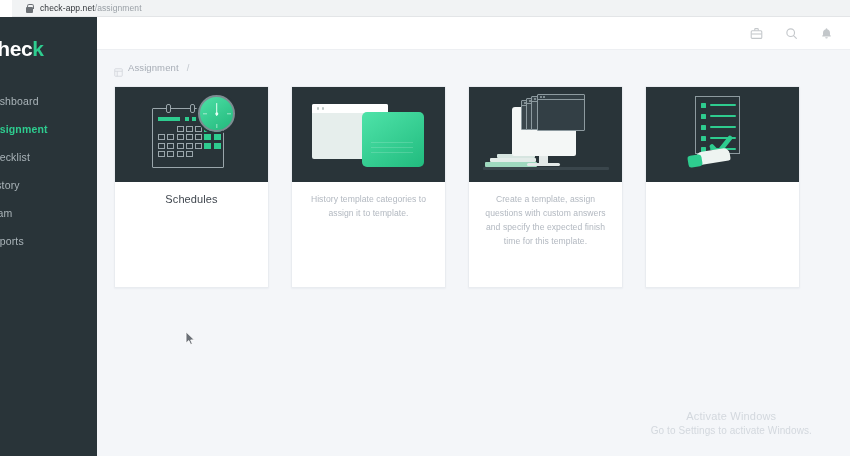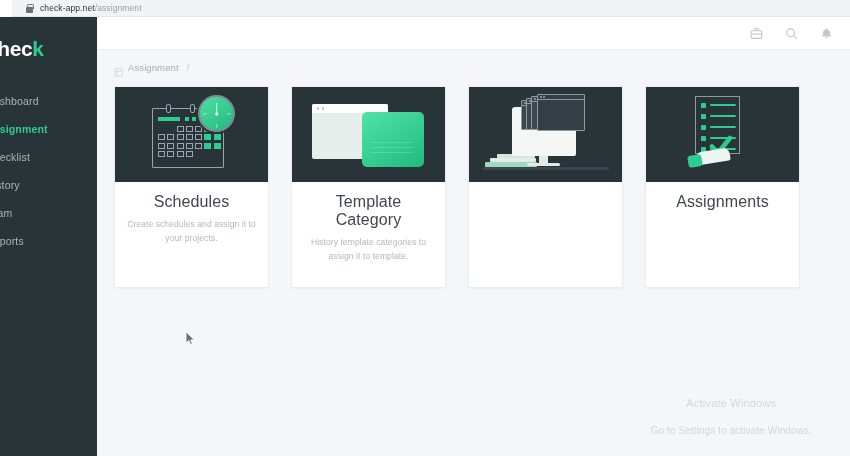--- a/index.html
+++ b/index.html
@@ -174,21 +174,21 @@
     height: 95px;
     background: #293439;
     position: relative;
     overflow: hidden;
   }
   .card-body {
     padding: 11px 10px 0 10px;
     text-align: center;
   }
   .card-title {
-    font-size: 16px;
+    font-size: 11px;
     color: #40474f;
     letter-spacing: 0.1px;
     margin-bottom: 7px;
   }
   .card-desc {
     font-size: 8.6px;
     line-height: 1.62;
     color: #b2b8c0;
     letter-spacing: 0.05px;
   }
@@ -411,21 +411,21 @@
 
   
   .watermark {
     position: absolute;
     right: 38px;
     bottom: 20px;
     text-align: center;
     color: #d3d8de;
     user-select: none;
   }
-  .wm-title { font-size: 11px; letter-spacing: 0.2px; margin-bottom: 16px; }
+  .wm-title { font-size: 11px; letter-spacing: 0.2px; margin-bottom: 3px; }
   .wm-sub { font-size: 10px; letter-spacing: 0.1px; }
 </style>
 </head>
 <body>
 
 <div class="browser-bar">
   <span class="lock-icon"></span>
   <span class="url-text"><span>check-app.net</span><span class="url-path">/assignment</span></span>
 </div>
 
@@ -535,40 +535,38 @@
             </div>
           </div>
           <div class="clock">
             <span class="clock-tick t-l"></span>
             <span class="clock-tick t-r"></span>
             <span class="clock-tick t-b"></span>
           </div>
         </div>
         <div class="card-body">
           <div class="card-title">Schedules</div>
-          <div class="card-desc">Create schedules and assign it to your projects.</div>
         </div>
       </div>
 
       <div class="card">
         <div class="card-art">
           <div class="win">
             <div class="win-bar">
               <span class="win-dot"></span>
                 <span class="win-dot"></span>
             </div>
           </div>
           <div class="green-card">
             <span class="gc-line" style="top:30px"></span>
             <span class="gc-line" style="top:35px"></span>
             <span class="gc-line" style="top:40px"></span>
           </div>
         </div>
         <div class="card-body">
-          <div class="card-title">Template Category</div>
           <div class="card-desc">History template categories to assign it to template.</div>
         </div>
       </div>
 
       <div class="card">
         <div class="card-art">
           <span class="mon-shelf"></span>
           <span class="mon-book b1"></span>
           <span class="mon-book b2"></span>
           <span class="mon-book b3"></span>
@@ -594,20 +592,21 @@
               </div>
           </div>
           <div class="mon-win w4">
             <div class="mon-win-bar">
                 <span class="mon-win-dot"></span>
                 <span class="mon-win-dot"></span>
               </div>
           </div>
         </div>
         <div class="card-body">
+          <div class="card-desc">Create a template, assign questions with custom answers and specify the expected finish time for this template.</div>
         </div>
       </div>
 
       <div class="card">
         <div class="card-art">
           <div class="clist">
             <span class="clist-row" style="top:6px">
                 <span class="clist-box"></span>
                 <span class="clist-line"></span>
               </span>
@@ -632,21 +631,20 @@
             <svg width="24" height="24" viewBox="0 0 24 24" fill="none" stroke="#2ecc8f" stroke-width="4.6" stroke-linecap="round" stroke-linejoin="round">
               <path d="M3 12.5L9 19L21 4"></path>
             </svg>
           </div>
           <div class="hand">
             <span class="hand-palm"></span>
             <span class="hand-cuff"></span>
           </div>
         </div>
         <div class="card-body">
-          <div class="card-title">Assignments</div>
         </div>
       </div>
 
     </div>
 
     <div class="watermark">
       <div class="wm-title">Activate Windows</div>
       <div class="wm-sub">Go to Settings to activate Windows.</div>
     </div>
 

